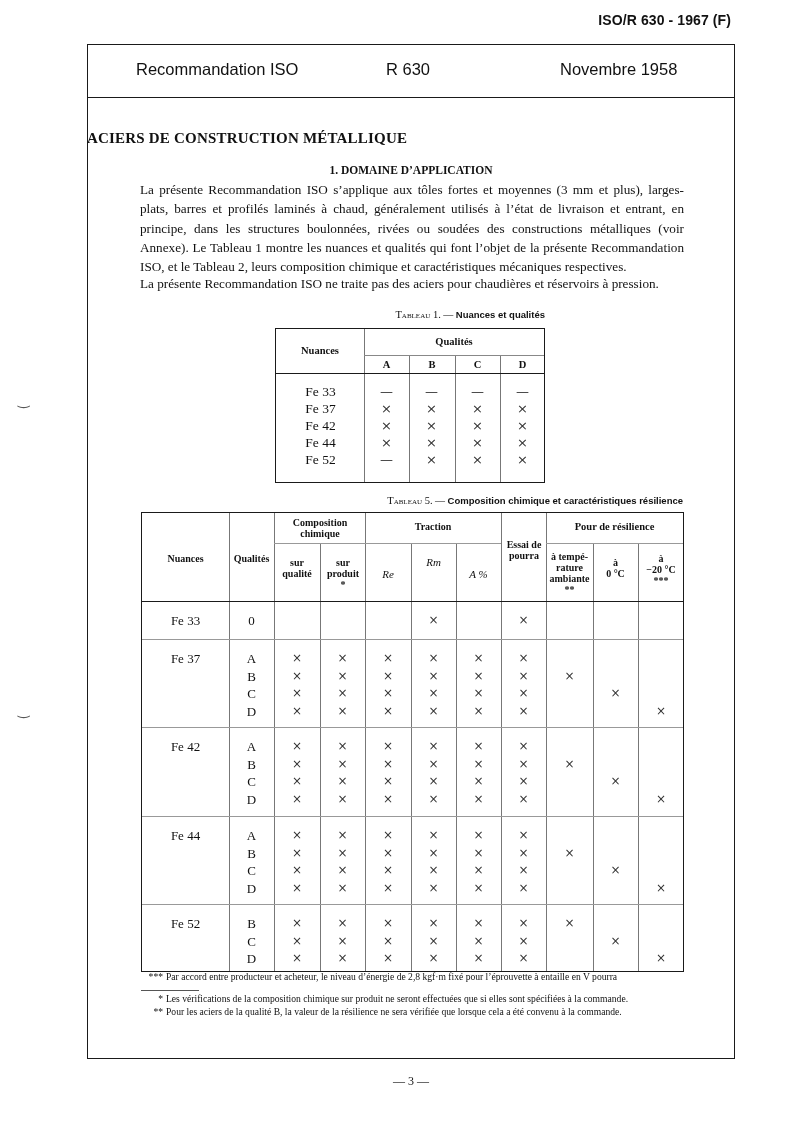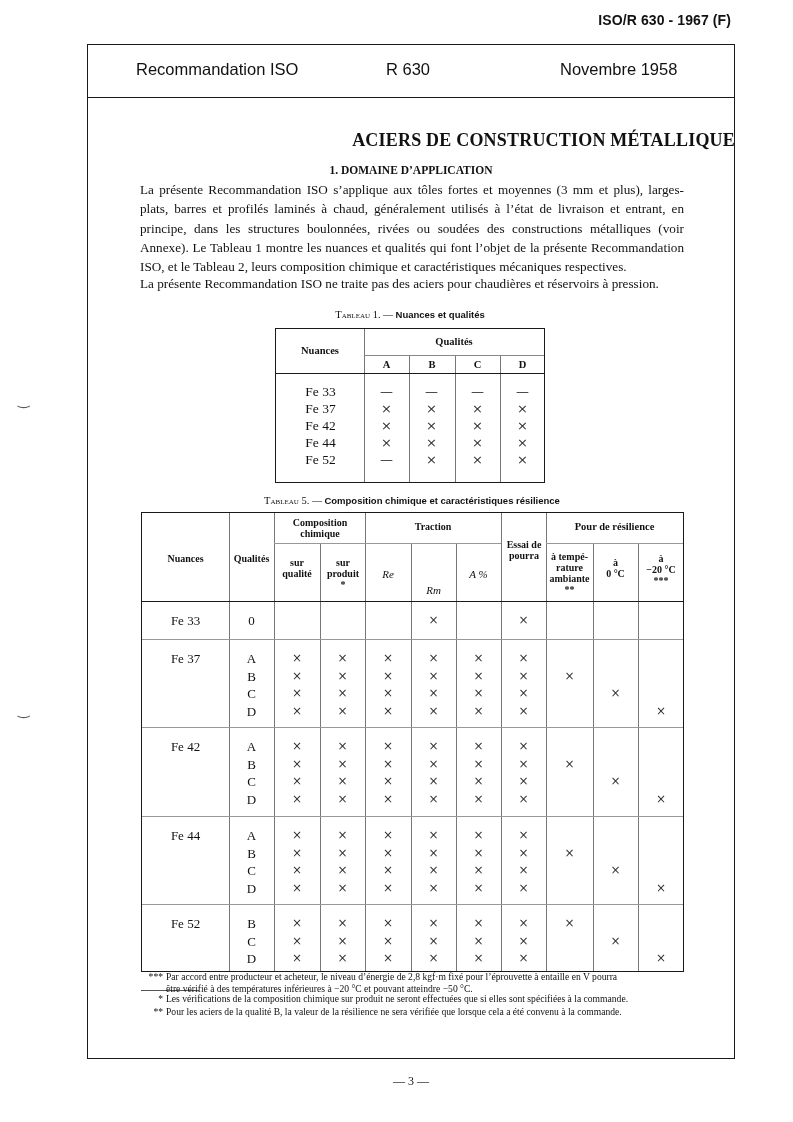--- a/index.html
+++ b/index.html
@@ -5,26 +5,26 @@
   html, body { margin: 0; padding: 0; background: #ffffff; }
   body { width: 793px; height: 1122px; position: relative; overflow: hidden; color: #111; font-family: "Liberation Serif", "DejaVu Serif", serif; }
   .abs { position: absolute; }
   .docref { right: 62px; top: 12px; font-family: "Liberation Sans", sans-serif; font-weight: bold; font-size: 14px; letter-spacing: 0.1px; }
   .frame { left: 87px; top: 44px; width: 648px; height: 1015px; border: 1.6px solid #1a1a1a; box-sizing: border-box; }
   .hdr-line { left: 87px; top: 97px; width: 648px; height: 0; border-top: 1.6px solid #1a1a1a; }
   .hdr { top: 60px; font-family: "Liberation Sans", sans-serif; font-size: 16.5px; }
   .hdr-left { left: 136px; }
   .hdr-mid { left: 386px; }
   .hdr-right { left: 560px; }
-  .title { left: 87px; width: 648px; top: 130px; text-align: right; font-weight: bold; font-size: 18px; letter-spacing: 0.2px; }
+  .title { left: 87px; width: 648px; top: 130px; text-align: left; font-weight: bold; font-size: 15px; letter-spacing: 0.2px; }
   .section { left: 87px; width: 648px; top: 164px; text-align: center; font-weight: bold; font-size: 11.5px; }
   .para { left: 140px; width: 544px; font-size: 13.2px; line-height: 19.3px; text-align: justify; }
   .p1 { top: 180px; }
   .p2 { top: 274px; }
-  .caption { font-size: 10px; text-align: center; }
+  .caption { font-size: 10px; text-align: right; }
   .caption .sc { font-variant: small-caps; font-size: 10.5px; }
   .caption b { font-family: "Liberation Sans", sans-serif; font-size: 9.5px; }
   .cap1 { left: 275px; width: 270px; top: 309px; }
   .cap2 { left: 141px; width: 542px; top: 495px; }
 
   
   .t1 { left: 275px; top: 328px; width: 270px; height: 155px; border: 1.4px solid #1a1a1a; box-sizing: border-box; }
   .t1 .v { position: absolute; top: 0; bottom: 0; border-left: 0.8px solid #777; }
   .t1 .h { position: absolute; border-top: 0.8px solid #888; }
   .t1 .hb { position: absolute; left: 0; right: 0; border-top: 1.4px solid #1a1a1a; }
@@ -150,21 +150,21 @@
 
   <div class="hd" style="left:0;width:87px;top:40px;">Nuances</div>
   <div class="hd" style="left:87px;width:45px;top:40px;">Qualités</div>
   <div class="hd" style="left:138px;width:80px;top:4px;">Composition chimique</div>
   <div class="hd" style="left:136px;width:38px;top:44px;">sur qualité</div>
   <div class="hd" style="left:180px;width:42px;top:44px;">
     <span>sur produit</span><br><span>*</span>
   </div>
   <div class="hd" style="left:223px;width:136px;top:8px;">Traction</div>
   <div class="hd it" style="left:223px;width:46px;top:56px;">Re</div>
-  <div class="hd it" style="left:269px;width:45px;top:72px;">Rm</div>
+  <div class="hd it" style="left:269px;width:45px;top:44px;">Rm</div>
   <div class="hd it" style="left:314px;width:45px;top:56px;">A %</div>
   <div class="hd" style="left:363px;width:38px;top:26px;">Essai de pourra</div>
   <div class="hd" style="left:404px;right:0;top:8px;font-size:10.5px;">Pour de résilience</div>
   <div class="hd" style="left:404px;width:47px;top:38px;">
     <span>à tempé-rature ambiante</span><br><span>**</span>
   </div>
   <div class="hd" style="left:451px;width:45px;top:44px;">
     <span>à</span><br><span>0 °C</span>
   </div>
   <div class="hd" style="left:496px;width:46px;top:40px;">
@@ -307,16 +307,15 @@
 
 <div class="abs fn-rule"></div>
 <div class="abs fn" style="top:993px;">
   <span class="st">*</span><span>Les vérifications de la composition chimique sur produit ne seront effectuées que si elles sont spécifiées à la commande.</span>
 </div>
 <div class="abs fn" style="top:1006px;">
   <span class="st">**</span><span>Pour les aciers de la qualité B, la valeur de la résilience ne sera vérifiée que lorsque cela a été convenu à la commande.</span>
 </div>
 <div class="abs fn" style="top:971px;">
   <span class="st">***</span><span>Par accord entre producteur et acheteur, le niveau d’énergie de 2,8 kgf·m fixé pour l’éprouvette à entaille en V pourra</span>
-  <div class="fn-cont">être vérifié à des températures inférieures à −20 °C et pouvant atteindre −50 °C.</div>
 </div>
 
 <div class="abs pageno">— 3 —</div>
 
 </body></html>

